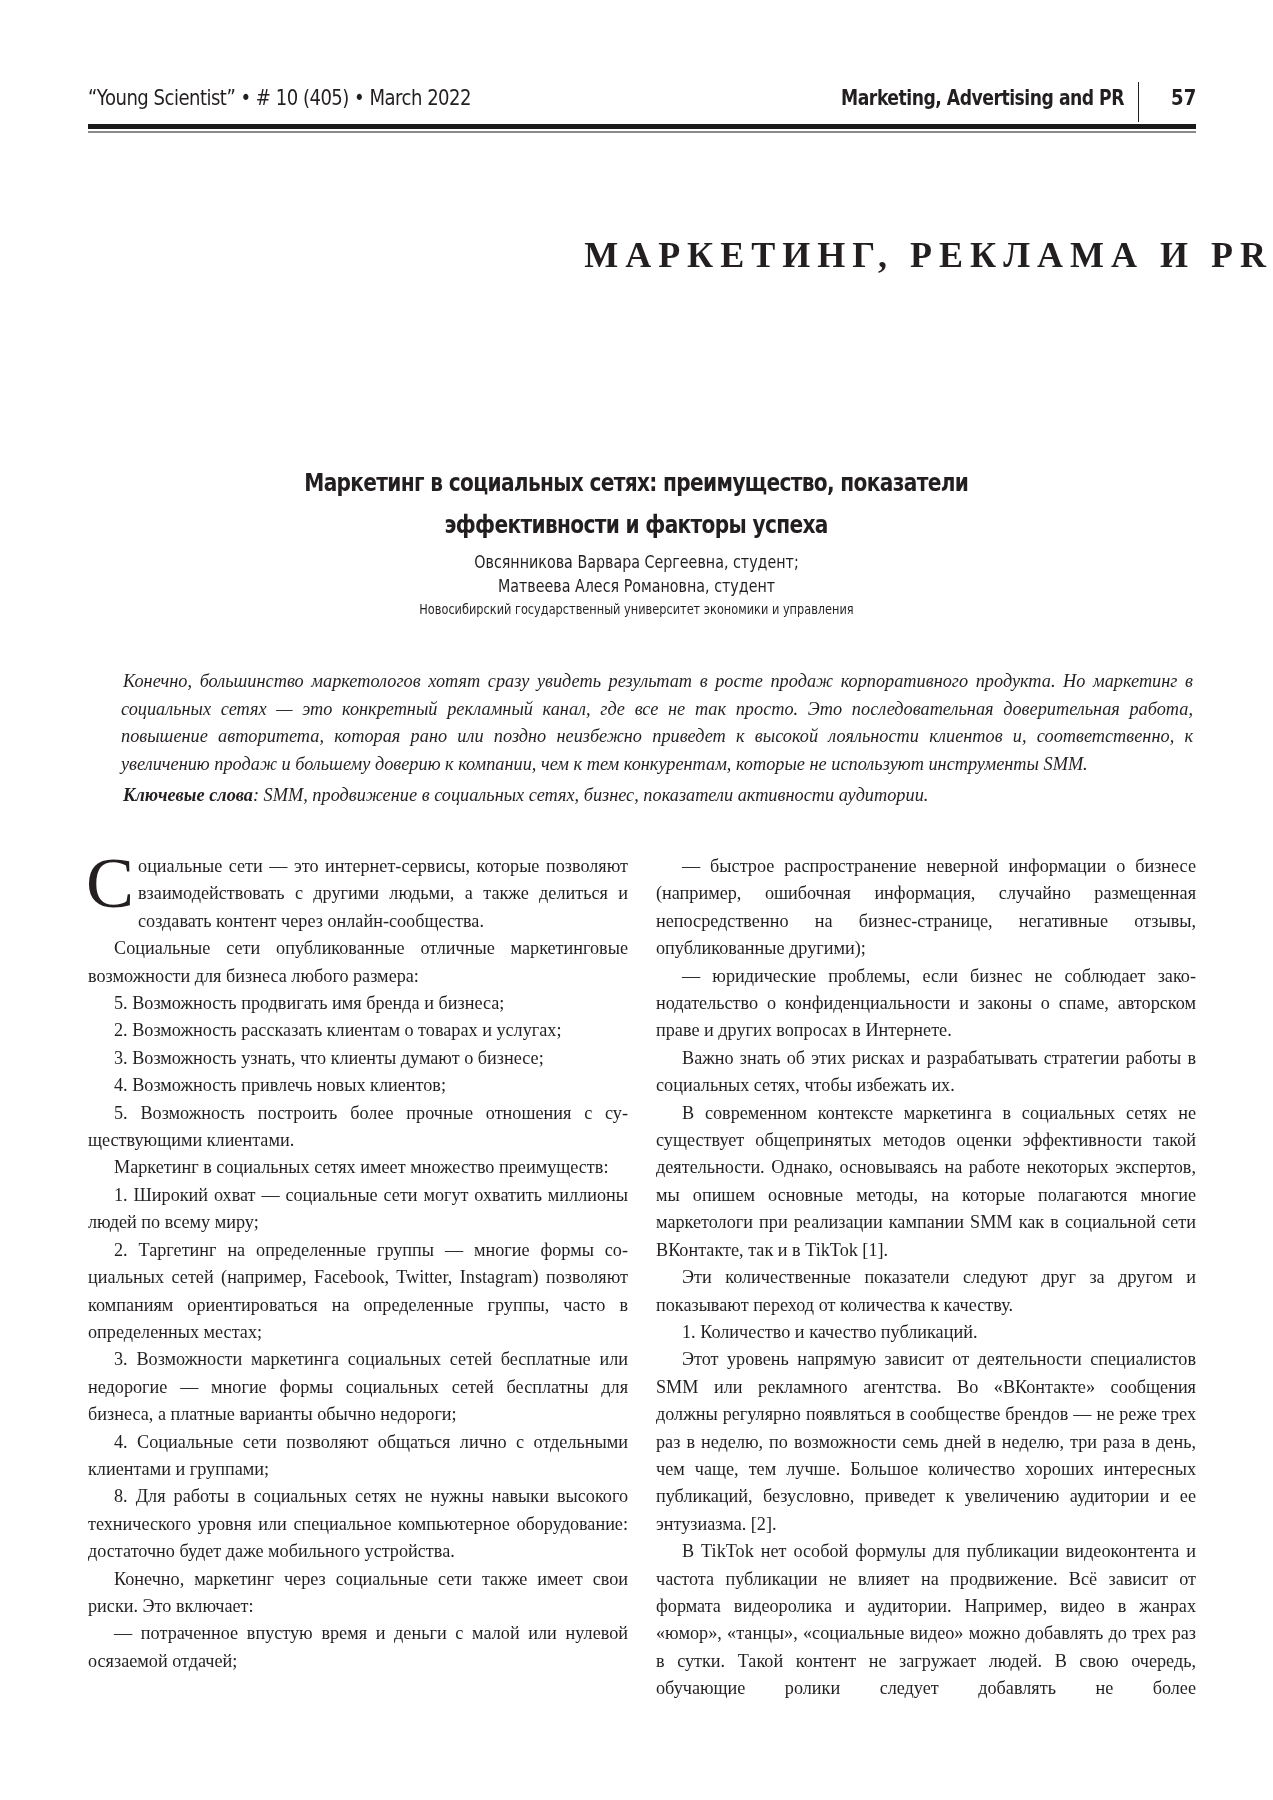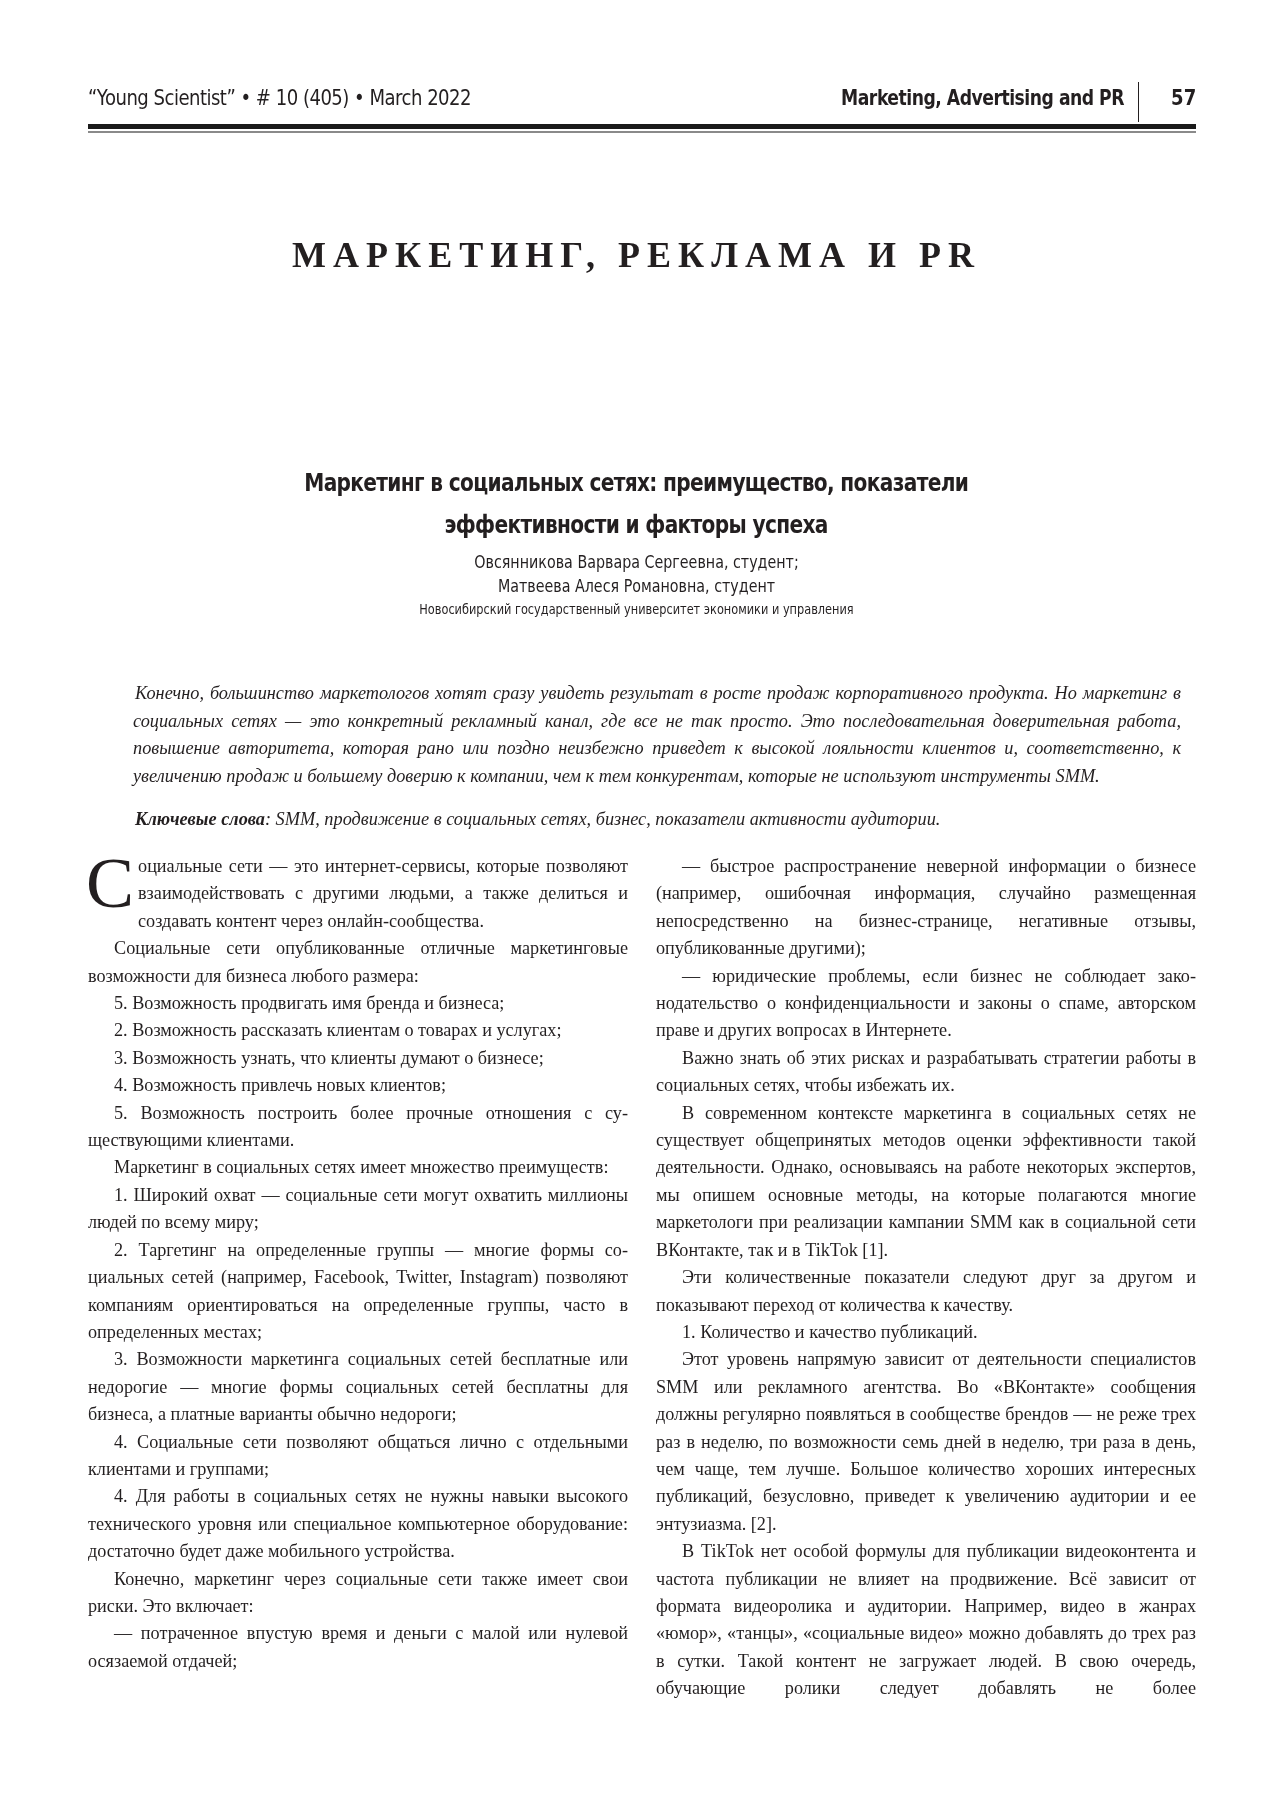--- a/index.html
+++ b/index.html
@@ -9,32 +9,32 @@
   
   .run-header { position: absolute; left: 88px; top: 82px; width: 1108px; height: 40px; }
   .run-left { position: absolute; left: 0; top: 4px; font-family: "DejaVu Sans", sans-serif; font-size: 21px; letter-spacing: -0.6px; transform: scaleX(0.86); transform-origin: left center; white-space: nowrap; color: #231f20; }
   .run-right { position: absolute; right: 72px; top: 4px; font-family: "DejaVu Sans", sans-serif; font-weight: bold; font-size: 21px; letter-spacing: -0.6px; transform: scaleX(0.82); transform-origin: right center; white-space: nowrap; color: #231f20; }
   .run-divider { position: absolute; right: 57px; top: 0px; width: 1px; height: 40px; background: #231f20; }
   .run-page { position: absolute; right: 0; top: 4px; font-family: "DejaVu Sans", sans-serif; font-weight: bold; font-size: 21px; transform: scaleX(0.86); transform-origin: right center; color: #231f20; }
   .rule-thick { position: absolute; left: 88px; top: 124px; width: 1108px; height: 5px; background: #1a1a1a; }
   .rule-thin { position: absolute; left: 88px; top: 131px; width: 1108px; height: 2px; background: #8a8a8a; }
 
   
-  .section-title { position: absolute; left: 0; top: 234px; width: 1273px; text-align: center; font-family: "Liberation Serif", serif; font-weight: bold; font-size: 36px; letter-spacing: 7px; color: #231f20; }
+  .section-title { position: absolute; left: 0; top: 234px; width: 1273px; text-align: right; font-family: "Liberation Serif", serif; font-weight: bold; font-size: 36px; letter-spacing: 7px; color: #231f20; }
 
   
   .article-title { position: absolute; left: 150px; top: 462px; width: 973px; text-align: center; font-family: "DejaVu Sans", sans-serif; font-weight: bold; font-size: 24px; line-height: 42px; letter-spacing: -0.8px; color: #231f20; }
   .article-title span { display: inline-block; transform: scaleX(0.84); }
   .authors { position: absolute; left: 150px; top: 550px; width: 973px; text-align: center; font-family: "DejaVu Sans", sans-serif; font-size: 17px; line-height: 24px; color: #231f20; }
   .authors div { transform: scaleX(0.84); }
   .affiliation { font-size: 13.5px !important; line-height: 22px; }
 
   
   .abstract { position: absolute; left: 117px; top: 664px; width: 1080px; font-family: "Liberation Serif", serif; font-style: italic; font-size: 18.3px; line-height: 27.5px; color: #231f20; text-align: justify; }
-  .abstract p { margin: 16px; text-indent: 2px; font-style: italic; }
+  .abstract p { margin: 4px; text-indent: 2px; font-style: italic; }
   .abstract .kw-label { font-weight: bold; }
 
   
   .col { position: absolute; top: 853px; width: 540px; font-family: "Liberation Serif", serif; font-size: 18.2px; line-height: 27.4px; color: #231f20; text-align: justify; hyphens: manual; }
   .col-left { left: 88px; }
   .col-right { left: 656px; }
   .col p { margin: 0; text-indent: 26px; }
   .col p.noindent { text-indent: 0; }
   .col p.item { text-indent: 26px; }
   .col p.last { text-align-last: justify; }
@@ -78,21 +78,21 @@
     <p class="item">5.  Возможность продвигать имя бренда и бизнеса;</p>
     <p class="item">2.  Возможность рассказать клиентам о товарах и услугах;</p>
     <p class="item">3.  Возможность узнать, что клиенты думают о бизнесе;</p>
     <p class="item">4.  Возможность привлечь новых клиентов;</p>
     <p class="item">5.  Возможность построить более прочные отношения с су­ществующими клиентами.</p>
     <p>Маркетинг в социальных сетях имеет множество преиму­ществ:</p>
     <p class="item">1.  Широкий охват — социальные сети могут охватить мил­лионы людей по всему миру;</p>
     <p class="item">2.  Таргетинг на определенные группы — многие формы со­циальных сетей (например, Facebook, Twitter, Instagram) позво­ляют компаниям ориентироваться на определенные группы, часто в определенных местах;</p>
     <p class="item">3.  Возможности маркетинга социальных сетей бесплатные или недорогие — многие формы социальных сетей бесплатны для бизнеса, а платные варианты обычно недороги;</p>
     <p class="item">4.  Социальные сети позволяют общаться лично с отдель­ными клиентами и группами;</p>
-    <p class="item">4.  Для работы в социальных сетях не нужны навыки высо­кого технического уровня или специальное компьютерное обо­рудование: достаточно будет даже мобильного устройства.</p>
+    <p class="item">8.  Для работы в социальных сетях не нужны навыки высо­кого технического уровня или специальное компьютерное обо­рудование: достаточно будет даже мобильного устройства.</p>
     <p>Конечно, маркетинг через социальные сети также имеет свои риски. Это включает:</p>
     <p>— потраченное впустую время и деньги с малой или ну­левой осязаемой отдачей;</p>
   </div>
 
   <div class="col col-right">
     <p>— быстрое распространение неверной информации о биз­несе (например, ошибочная информация, случайно разме­щенная непосредственно на бизнес-странице, негативные от­зывы, опубликованные другими);</p>
     <p>— юридические проблемы, если бизнес не соблюдает зако­нодательство о конфиденциальности и законы о спаме, автор­ском праве и других вопросах в Интернете.</p>
     <p>Важно знать об этих рисках и разрабатывать стратегии ра­боты в социальных сетях, чтобы избежать их.</p>
     <p>В современном контексте маркетинга в социальных сетях не существует общепринятых методов оценки эффективности такой деятельности. Однако, основываясь на работе некоторых экспертов, мы опишем основные методы, на которые полага­ются многие маркетологи при реализации кампании SMM как в социальной сети ВКонтакте, так и в TikTok [1].</p>
     <p>Эти количественные показатели следуют друг за другом и показывают переход от количества к качеству.</p>

